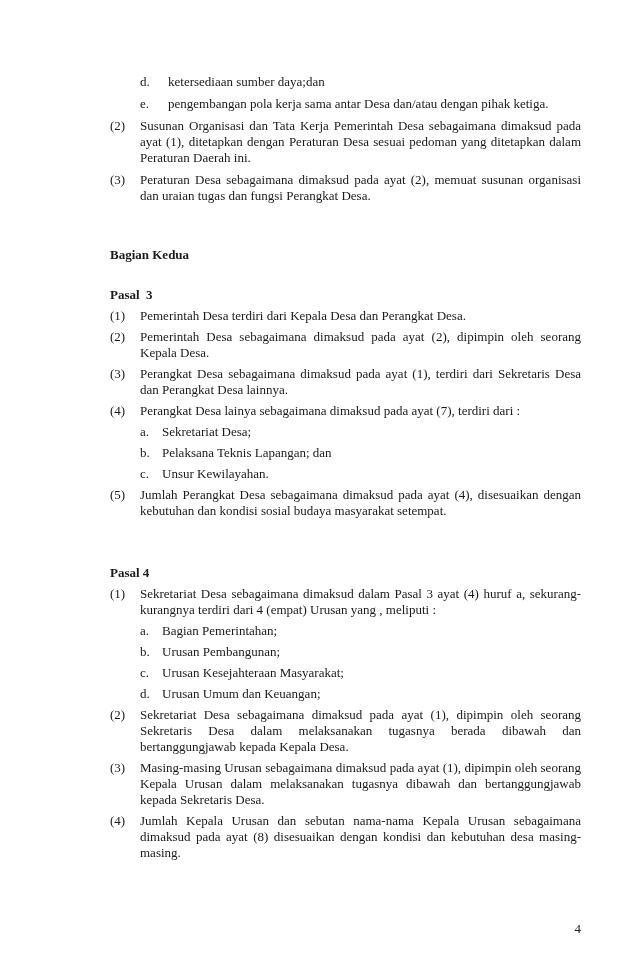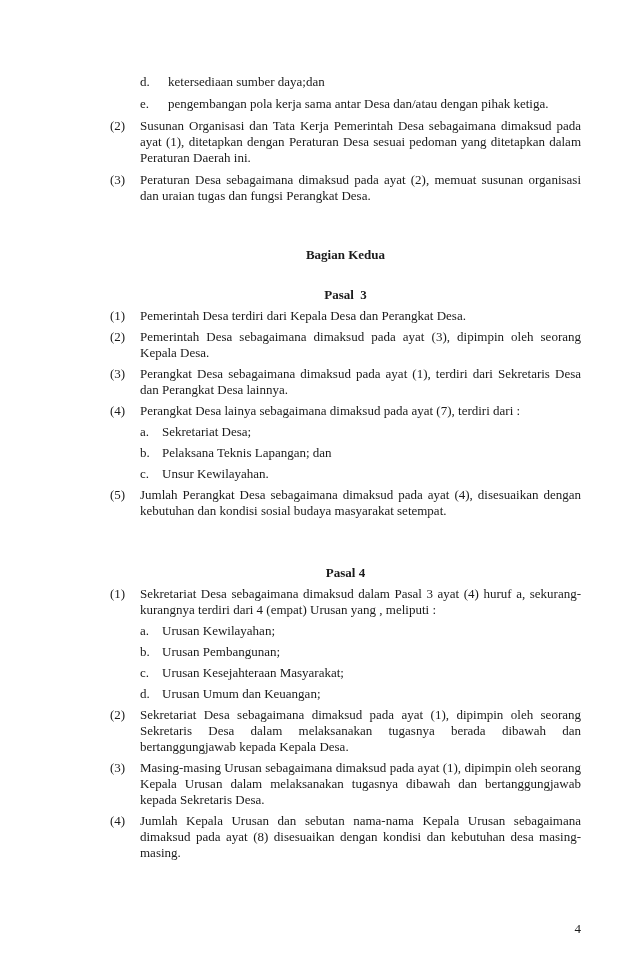--- a/index.html
+++ b/index.html
@@ -25,21 +25,20 @@
   .clause { display: flex; margin-top: 5px; }
   .clause .marker { flex: 0 0 30px; }
   .clause .body { flex: 1; text-align: justify; }
   
   .sub { display: flex; margin-top: 5px; margin-left: 30px; }
   .sub .m { flex: 0 0 22px; }
   .sub.wide .m { flex: 0 0 28px; }
   .sub .t { flex: 1; }
   
   .heading {
-    text-align: center;
     font-weight: bold;
     line-height: 20px;
     white-space: pre-wrap;
   }
   .gap-bagian { margin-top: 41px; }
   .gap-pasal3 { margin-top: 20px; }
   .gap-pasal4 { margin-top: 44px; }
   .after-heading { margin-top: 3px; }
   .first-block { margin-top: 0; }
   .pagenum {
@@ -78,21 +77,21 @@
     <div class="heading gap-bagian">Bagian Kedua</div>
 
     <div class="heading gap-pasal3">Pasal  3</div>
 
     <div class="clause after-heading">
       <span class="marker">(1)</span>
       <span class="body">Pemerintah Desa terdiri dari Kepala Desa dan Perangkat Desa.</span>
     </div>
     <div class="clause">
       <span class="marker">(2)</span>
-      <span class="body">Pemerintah Desa sebagaimana dimaksud pada ayat (3), dipimpin oleh seorang Kepala Desa.</span>
+      <span class="body">Pemerintah Desa sebagaimana dimaksud pada ayat (2), dipimpin oleh seorang Kepala Desa.</span>
     </div>
     <div class="clause">
       <span class="marker">(3)</span>
       <span class="body">Perangkat Desa sebagaimana dimaksud pada ayat (1), terdiri dari Sekretaris Desa dan Perangkat Desa lainnya.</span>
     </div>
     <div class="clause">
       <span class="marker">(4)</span>
       <span class="body">Perangkat Desa lainya sebagaimana dimaksud pada ayat (7),  terdiri dari :</span>
     </div>
     <div class="sub">
@@ -113,21 +112,21 @@
     </div>
 
     <div class="heading gap-pasal4">Pasal 4</div>
 
     <div class="clause after-heading">
       <span class="marker">(1)</span>
       <span class="body">Sekretariat Desa sebagaimana dimaksud dalam Pasal 3 ayat (4) huruf a, sekurang-kurangnya terdiri dari 4 (empat) Urusan yang , meliputi :</span>
     </div>
     <div class="sub">
       <span class="m">a.</span>
-      <span class="t">Urusan Kewilayahan;</span>
+      <span class="t">Bagian Pemerintahan;</span>
     </div>
     <div class="sub">
       <span class="m">b.</span>
       <span class="t">Urusan Pembangunan;</span>
     </div>
     <div class="sub">
       <span class="m">c.</span>
       <span class="t">Urusan Kesejahteraan Masyarakat;</span>
     </div>
     <div class="sub">

